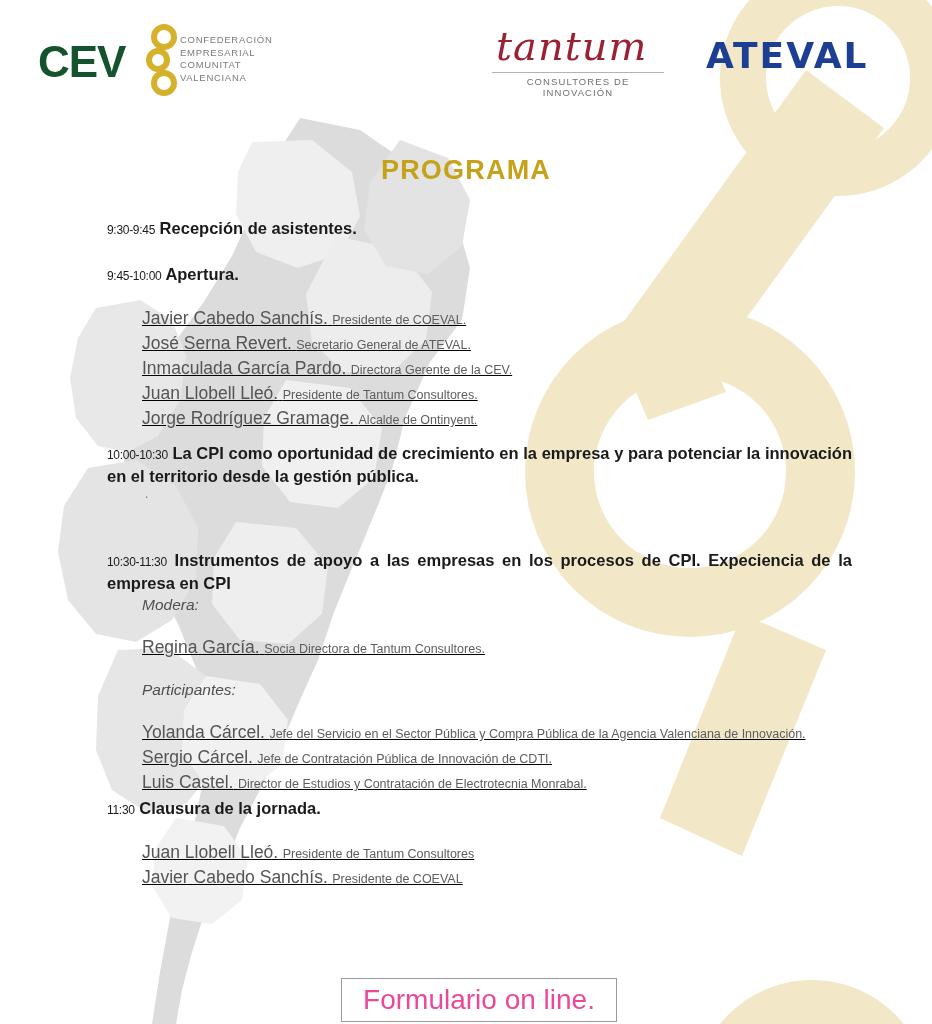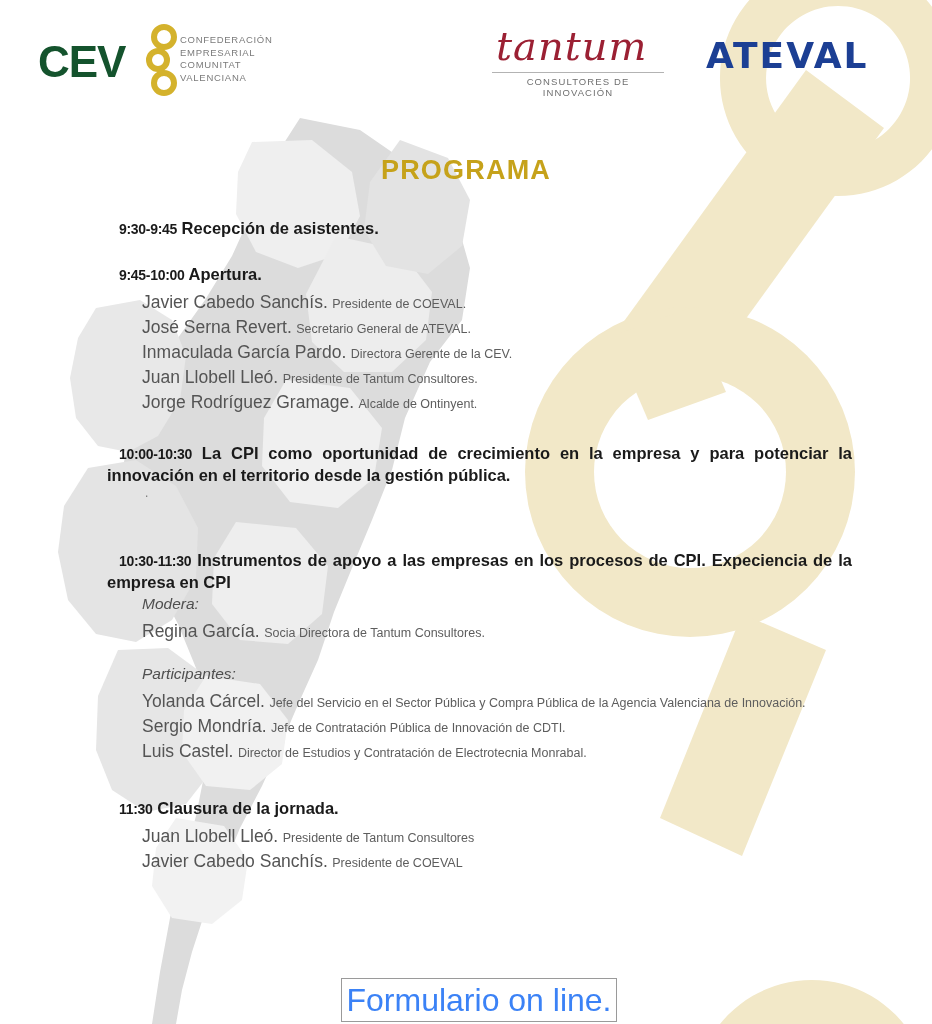--- a/index.html
+++ b/index.html
@@ -117,26 +117,26 @@
   }
 
   .block { position: absolute; left: 107px; width: 745px; }
 
   .headline {
     font-size: 16.5px; font-weight: 700; color: #1a1a1a;
     line-height: 21px; text-align: justify;
     font-family: "Liberation Sans", sans-serif;
   }
   .headline .time {
-    font-weight: 700; letter-spacing: -0.3px; font-size: 14px; margin-left: 12px;
+    font-weight: 400; letter-spacing: -0.3px; font-size: 12px;
   }
   .headline .desc { font-weight: 700; }
   .headline.nowrap { text-align: left; }
 
-  .people { margin-top: 5px; padding-left: 35px; }
+  .people { margin-top: 20px; padding-left: 35px; text-decoration: underline; }
   .person { line-height: 23px; text-align: justify; }
   .person .pname {
     font-size: 17.5px; color: #545454; font-weight: 400;
     font-family: "Liberation Sans", sans-serif;
   }
   .person .prole {
     font-size: 12.5px; color: #5d5d5d; font-weight: 400;
     font-family: "Liberation Sans", sans-serif;
   }
   .sublabel {
@@ -157,21 +157,21 @@
   }
   #form-link-wrap {
     position: absolute; left: 341px; top: 978px;
     width: 276px; height: 44px;
     border: 1px solid #9a9a9a;
     background: transparent;
     z-index: 7;
   }
   #form-link {
     display: block;
-    font-size: 32px; color: #3b82f6; text-decoration: none;
+    font-size: 28px; color: #ec4899; text-decoration: none;
     line-height: 42px; text-align: center;
     font-family: "Liberation Sans", sans-serif;
   }
 </style>
 </head>
 <body>
 
 <div id="poster">
 
   <svg id="bg-art" viewBox="0 0 932 1024" xmlns="http://www.w3.org/2000/svg">
@@ -300,21 +300,21 @@
           <span class="prole">Socia Directora de Tantum Consultores.</span>
         </div>
       </div>
       <div class="sublabel" style="margin-top:18px">Participantes:</div>
       <div class="people">
         <div class="person">
           <span class="pname">Yolanda Cárcel.</span>
           <span class="prole">Jefe del Servicio en el Sector Pública y Compra Pública de la Agencia Valenciana de Innovación.</span>
         </div>
         <div class="person">
-          <span class="pname">Sergio Mondría.</span>
+          <span class="pname">Sergio Cárcel.</span>
           <span class="prole">Jefe de Contratación Pública de Innovación de CDTI.</span>
         </div>
         <div class="person">
           <span class="pname">Luis Castel.</span>
           <span class="prole">Director de Estudios y Contratación de Electrotecnia Monrabal.</span>
         </div>
       </div>
     </div>
 
     <div class="block" style="top:798px">

